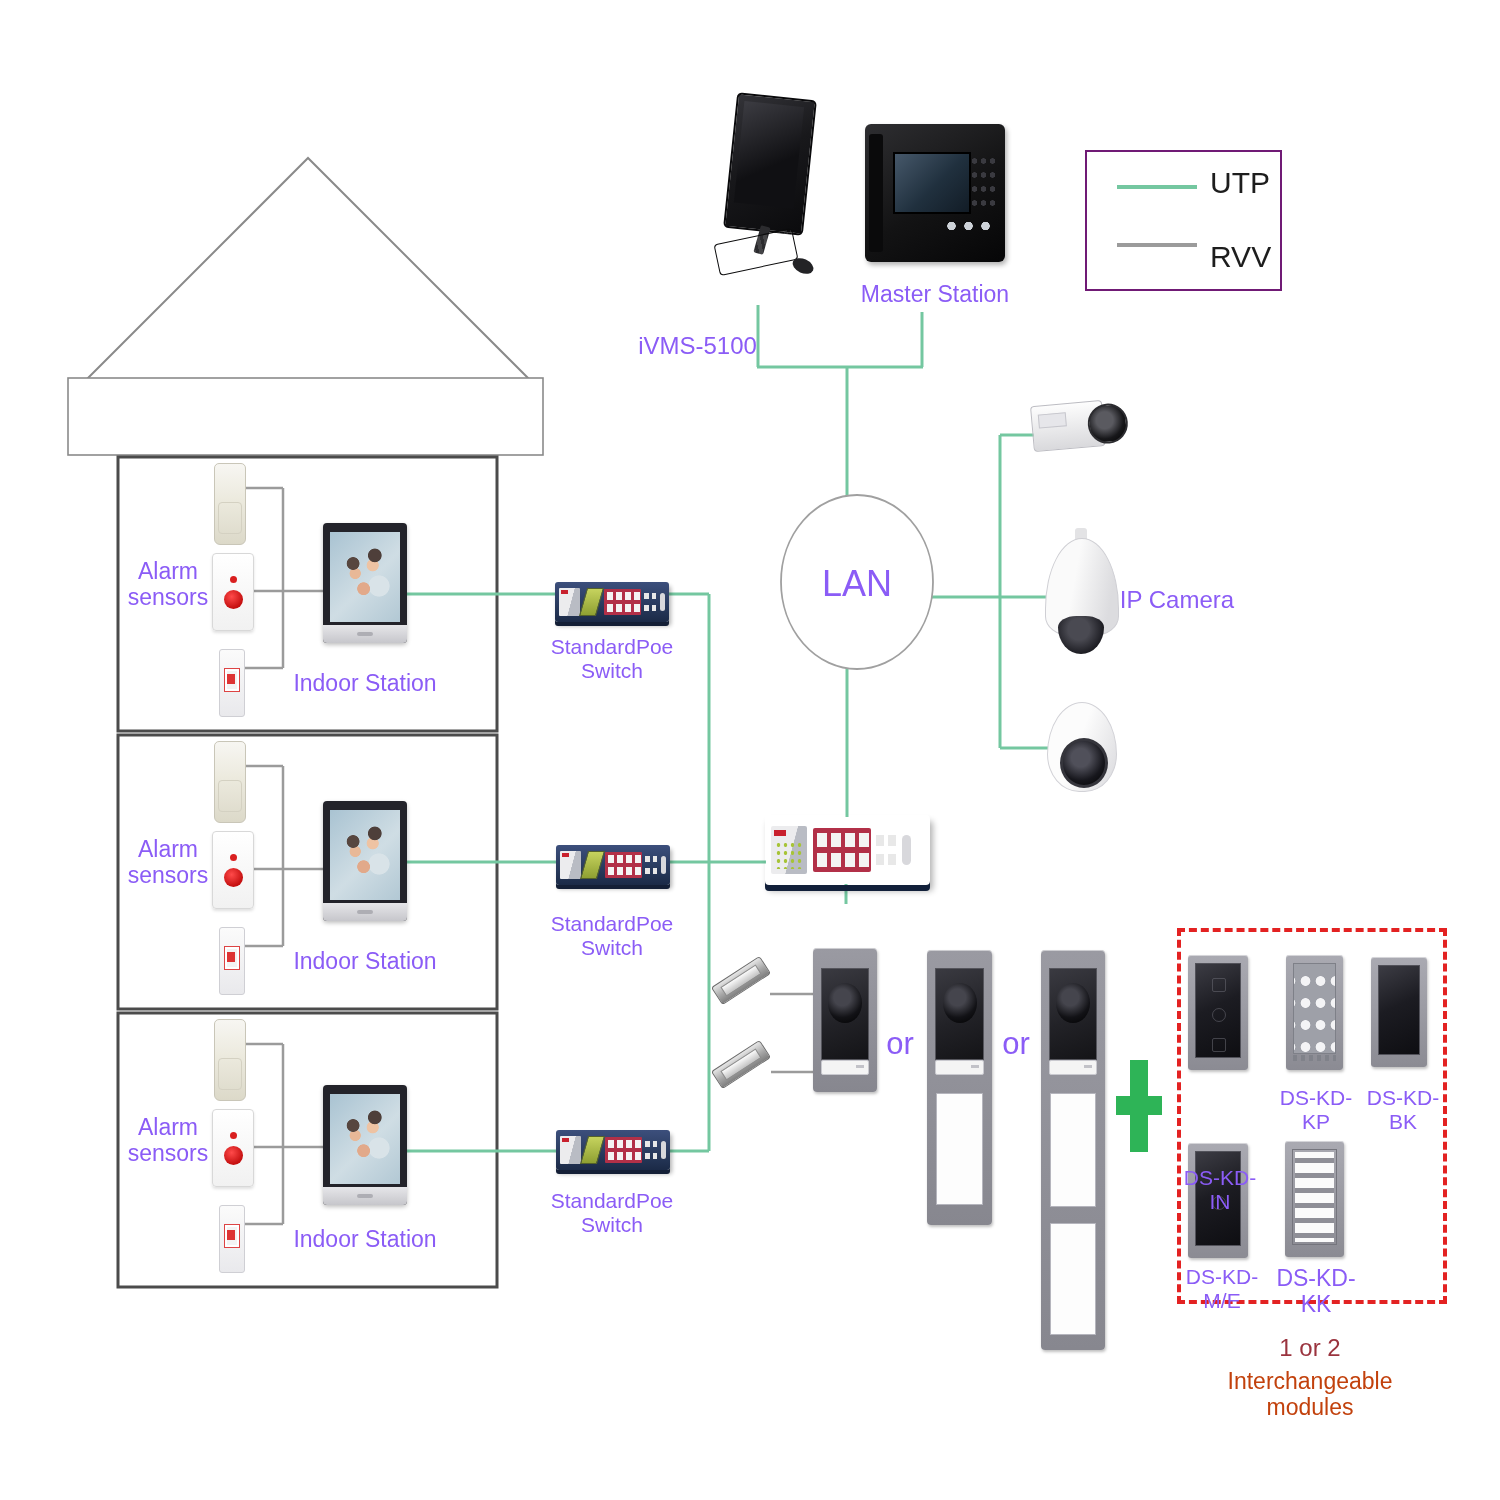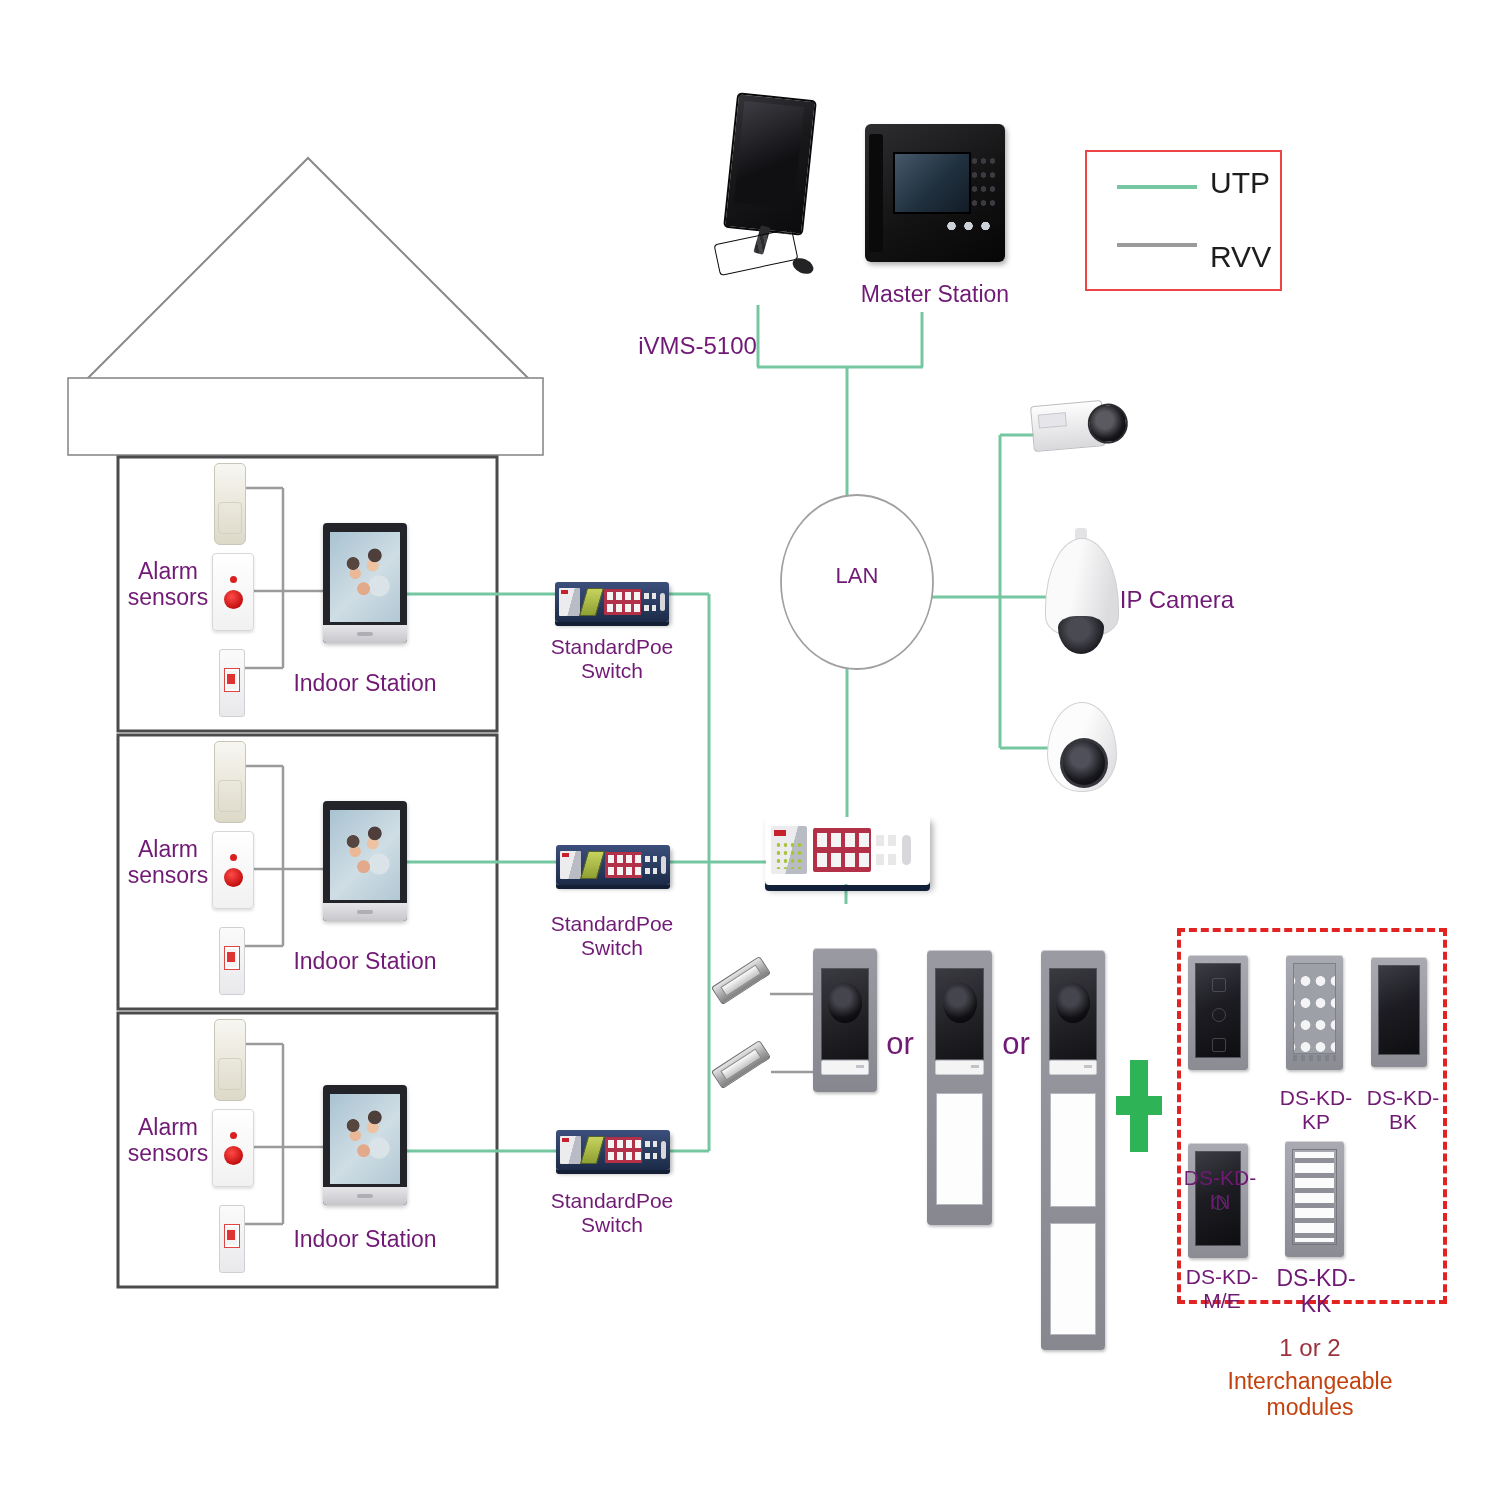--- a/index.html
+++ b/index.html
@@ -1,21 +1,21 @@
 <!DOCTYPE html>
 <html><head>
 <meta charset="utf-8">
 <style>
   html,body{margin:0;padding:0;background:#ffffff;}
   #canvas{position:relative;width:1500px;height:1500px;background:#fff;overflow:hidden;
           font-family:"Liberation Sans","DejaVu Sans",sans-serif;color:#1d1d1d;}
   .abs{position:absolute;}
   svg.wires{position:absolute;left:0;top:0;z-index:1;}
   .dev{position:absolute;z-index:2;}
-  .lbl{position:absolute;z-index:3;text-align:center;color:#701a75;line-height:1.15;}
+  .lbl{position:absolute;z-index:3;text-align:center;color:#8b5cf6;line-height:1.15;}
 
   
   .pir{width:30px;height:80px;background:linear-gradient(180deg,#f7f6f2 0%,#eceade 45%,#dcd9c9 100%);
        border:1px solid #c9c6b8;border-radius:5px 5px 6px 6px;}
   .pir:before{content:"";position:absolute;left:3px;right:3px;top:38px;height:30px;
        background:linear-gradient(180deg,#efedd f0,#e3e0d2);border-radius:4px;border:1px solid #d4d1c2;}
   .ebtn{width:40px;height:76px;background:linear-gradient(180deg,#ffffff,#f1f1f1);
         border:1px solid #d8d8d8;border-radius:4px;box-shadow:0 2px 3px rgba(0,0,0,.12);}
   .ebtn .dot{position:absolute;left:50%;top:22px;width:7px;height:7px;margin-left:-3.5px;
         background:#d91f1f;border-radius:50%;}
@@ -198,21 +198,21 @@
       <path d="M407 594 H709"></path>
       <path d="M407 862 H766"></path>
       <path d="M407 1151 H709"></path>
       <path d="M709 594 V1151"></path>
     </g>
 
     <ellipse cx="857" cy="582" rx="76" ry="87" fill="#ffffff" stroke="#a0a0a0" stroke-width="1.8"></ellipse>
   </svg>
 
 
-  <div class="lbl" style="left:797px;top:563px;width:120px;font-size:22px;">LAN</div>
+  <div class="lbl" style="left:797px;top:563px;width:120px;font-size:36px;">LAN</div>
 
   <div class="lbl" style="left:625px;top:332px;width:145px;font-size:24px;">iVMS-5100</div>
   <div class="lbl" style="left:855px;top:281px;width:160px;font-size:23px;">Master Station</div>
   <div class="lbl" style="left:1112px;top:586px;width:130px;font-size:24px;text-align:center;">IP Camera</div>
 
   <div class="lbl" style="left:112px;top:558px;width:112px;font-size:23px;">
     <span>Alarm</span><br>
     <span>sensors</span>
   </div>
   <div class="lbl" style="left:112px;top:836px;width:112px;font-size:23px;">
@@ -228,21 +228,21 @@
   <div class="lbl" style="left:290px;top:948px;width:150px;font-size:23px;">Indoor Station</div>
   <div class="lbl" style="left:290px;top:1226px;width:150px;font-size:23px;">Indoor Station</div>
 
   <div class="lbl" style="left:522px;top:635px;width:180px;font-size:21px;">StandardPoe Switch</div>
   <div class="lbl" style="left:522px;top:912px;width:180px;font-size:21px;">StandardPoe Switch</div>
   <div class="lbl" style="left:522px;top:1189px;width:180px;font-size:21px;">StandardPoe Switch</div>
 
   <div class="lbl" style="left:872px;top:1026px;width:56px;font-size:31px;">or</div>
   <div class="lbl" style="left:988px;top:1026px;width:56px;font-size:31px;">or</div>
 
-  <div class="dev" style="left:1085px;top:150px;width:193px;height:137px;border:2px solid #ef4444;background:#fff;">
+  <div class="dev" style="left:1085px;top:150px;width:193px;height:137px;border:2px solid #701a75;background:#fff;">
     <div class="abs" style="left:30px;top:33px;width:80px;height:4px;background:#74c7a0;"></div>
     <div class="abs" style="left:123px;top:14px;font-size:30px;">UTP</div>
     <div class="abs" style="left:30px;top:91px;width:80px;height:4px;background:#9b9b9b;"></div>
     <div class="abs" style="left:123px;top:88px;font-size:30px;">RVV</div>
   </div>
 
   <div class="dev monitor" style="left:730px;top:96px;"></div>
   <div class="dev m-stand" style="left:757px;top:226px;"></div>
   <div class="dev keyboard" style="left:716px;top:236px;"></div>
   <div class="dev mouse" style="left:792px;top:259px;"></div>

